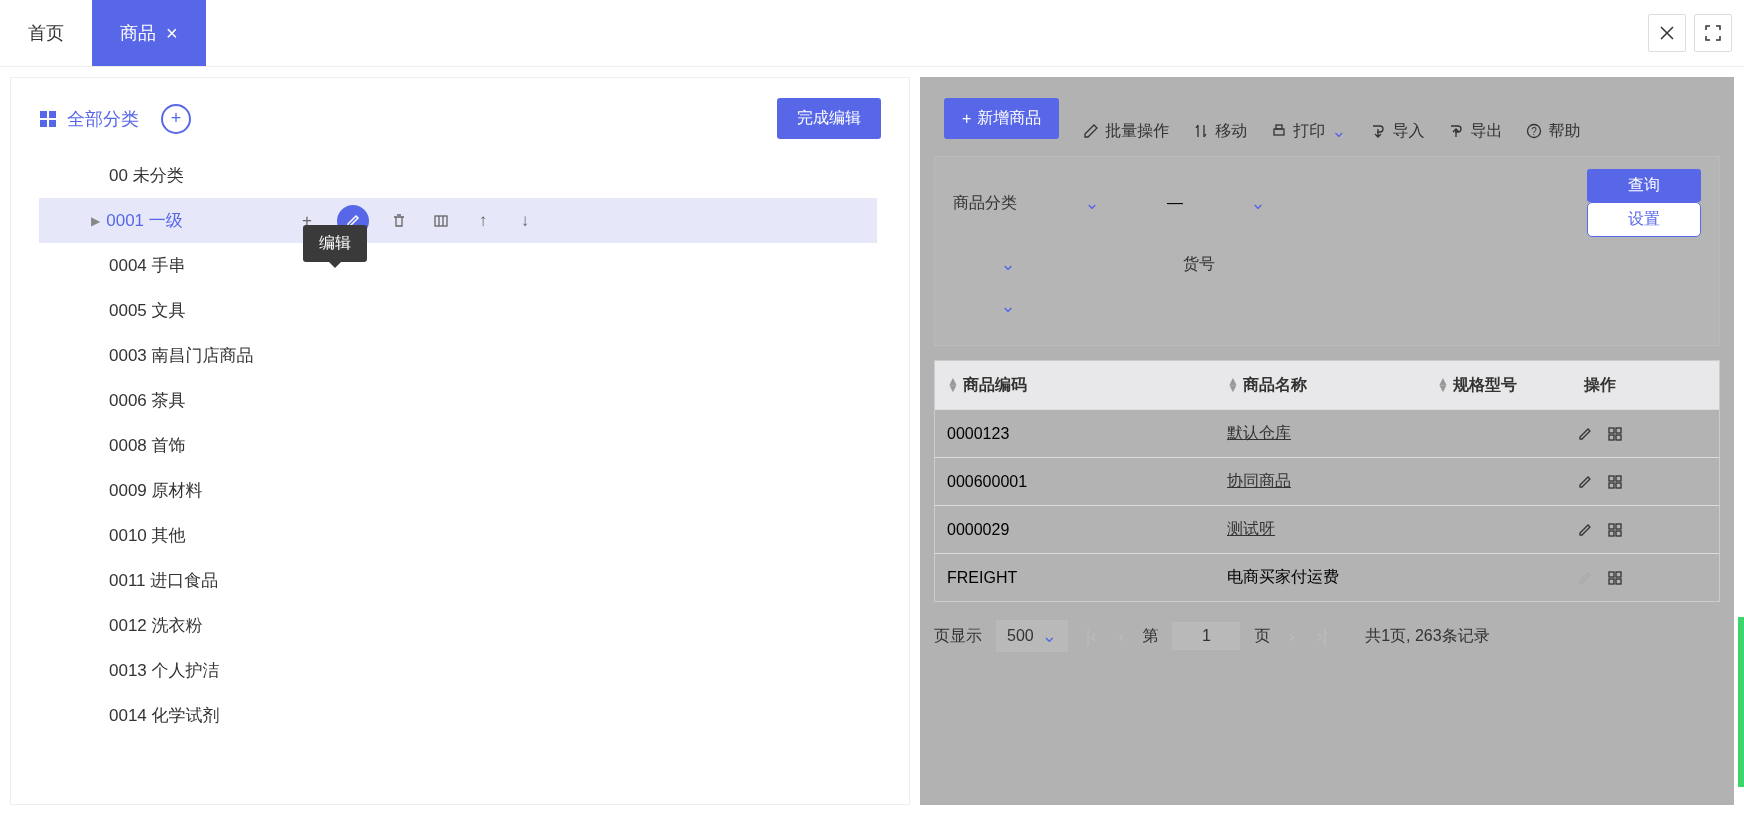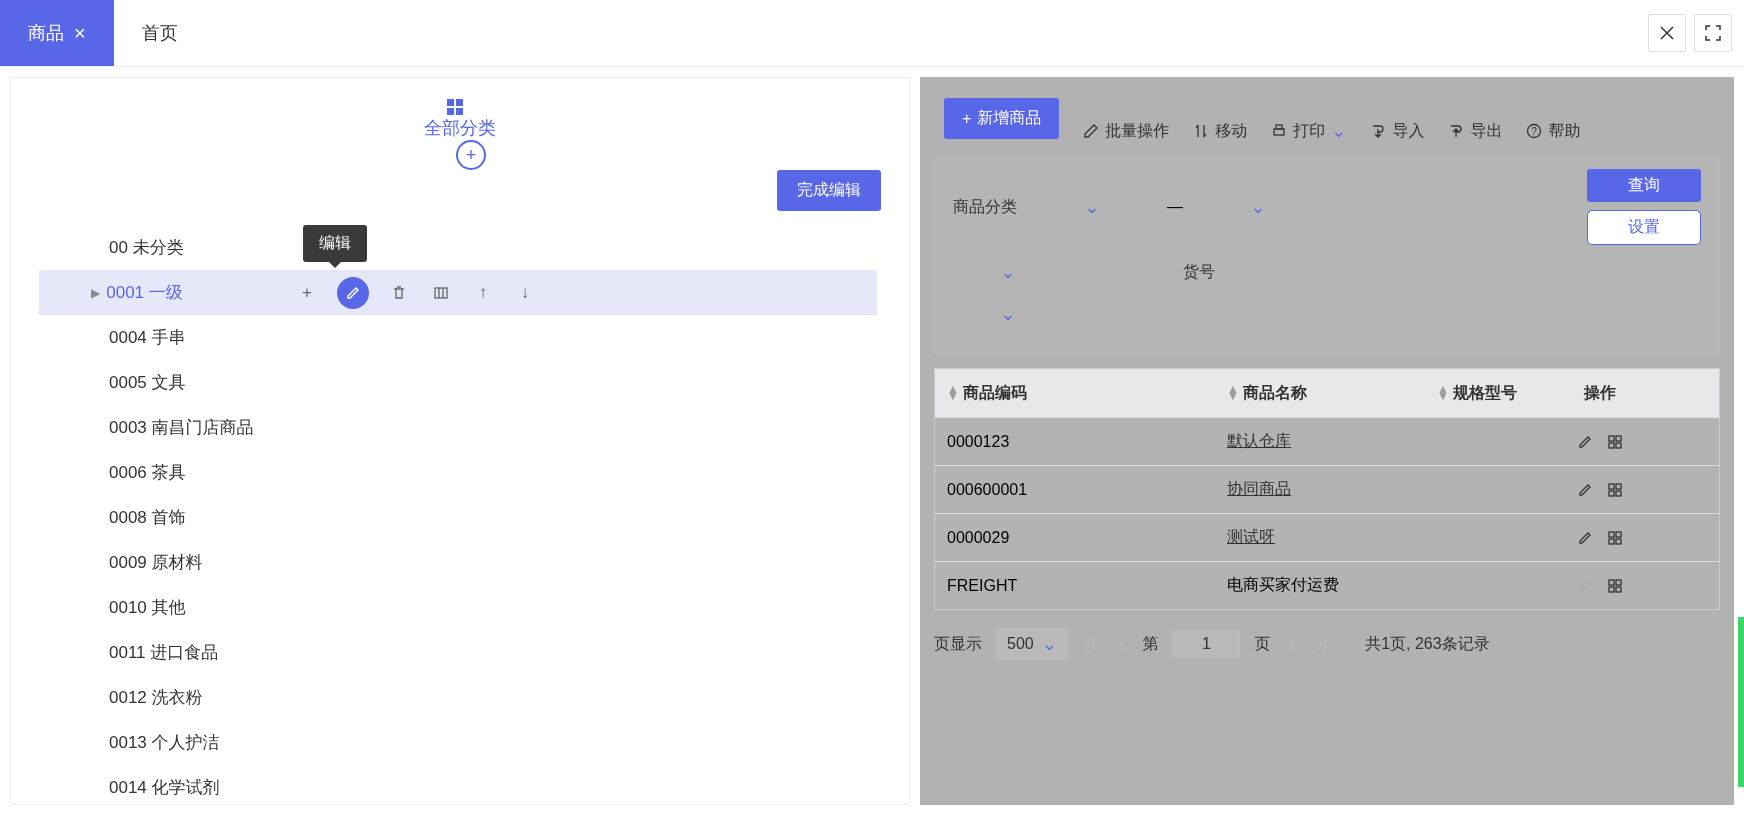--- a/index.html
+++ b/index.html
@@ -49,21 +49,21 @@
 .col-op { width: 130px; text-align: center; display:flex; justify-content:center; gap:14px;}
 
 
 .pager { display: flex; align-items: center; gap: 14px; padding: 18px 14px; font-size: 16px; color: #333; }
 .pager-select { border: 1px solid #bbb; padding: 4px 10px; display: inline-flex; align-items: center; gap: 8px; background: rgba(255,255,255,0.1);}
 .pager-input { width: 68px; border: 1px solid #bbb; text-align: center; padding: 4px 0; background: rgba(255,255,255,0.1);}
 .pager-icon { color: #bbb; font-size: 18px; padding: 0 4px; cursor: pointer;}
 
 
 .left-panel { position: absolute; left: 10px; top: 10px; width: 900px; bottom: 10px; background: #fff; border: 1px solid #eee; padding: 20px 0 0 0; z-index: 10; }
-.left-head { display: flex; align-items: center; padding: 0 28px 14px 28px; flex-direction: column; }
+.left-head { display: flex; align-items: center; padding: 0 28px 14px 28px; }
 .all-cat-icon { color: #5867e8; margin-right: 10px; }
 .all-cat { color: #5867e8; font-size: 18px; }
 .add-circle { margin-left: 22px; width: 30px; height: 30px; border: 2px solid #5867e8; border-radius: 50%; color: #5867e8; display: flex; align-items: center; justify-content: center; font-size: 18px; cursor: pointer; }
 .btn-done { margin-left: auto; background: #5867e8; color: #fff; border: none; padding: 10px 20px; font-size: 16px; border-radius: 3px; cursor: pointer; }
 
 .cat-scroll { height: 650px; overflow-y: auto; padding-right: 4px; }
 .cat-list { padding: 0 28px 0 28px; }
 .cat-item { display: flex; align-items: center; height: 45px; font-size: 17px; color: #333; padding-left: 70px; cursor: pointer; }
 .cat-item.selected { background: #e6e8fa; color: #5867e8; padding-left: 52px; }
 .cat-expand { color: #888; margin-right: 6px; font-size: 12px;}
@@ -84,25 +84,25 @@
 .cat-scroll::-webkit-scrollbar-track { background: #f1f1f1; }
 .cat-scroll::-webkit-scrollbar-thumb { background: #c1c1c1; }
 .cat-scroll::-webkit-scrollbar-button { background: #f1f1f1; height: 16px; display:block;}
 
 svg { display: block; }
 </style>
 </head>
 <body>
 
 <div class="tabbar">
+  <div class="tab tab-home">首页</div>
   <div class="tab tab-active">
     <span>商品</span>
     <span class="close">×</span>
   </div>
-  <div class="tab tab-home">首页</div>
   <div class="tabbar-right">
     <div class="icon-btn">
       <svg width="18" height="18" viewBox="0 0 18 18">
           <path d="M3 3 L15 15 M15 3 L3 15" stroke="#333" stroke-width="1.5" fill="none"></path>
         </svg>
     </div>
     <div class="icon-btn">
       <svg width="18" height="18" viewBox="0 0 18 18">
           <path d="M2 6 V2 H6 M12 2 H16 V6 M16 12 V16 H12 M6 16 H2 V12" stroke="#333" stroke-width="1.5" fill="none"></path>
         </svg>
@@ -166,21 +166,21 @@
           <div style="flex:1; display:flex; align-items:center; gap:20px;">
             <span class="filter-label">商品分类</span>
             <span class="filter-select">
                 <span class="chev">⌄</span>
               </span>
             <span>—</span>
             <span class="filter-select">
                 <span class="chev">⌄</span>
               </span>
           </div>
-          <div style="display:flex; flex-direction:column; gap:8px;">
+          <div style="display:flex; flex-direction:column; ">
             <button class="btn-query">查询</button>
             <button class="btn-settings">设置</button>
           </div>
         </div>
         <div class="filter-row">
           <span class="filter-select">
               <span class="chev">⌄</span>
             </span>
           <span style="width:80px;"></span>
           <span class="filter-label">货号</span>

